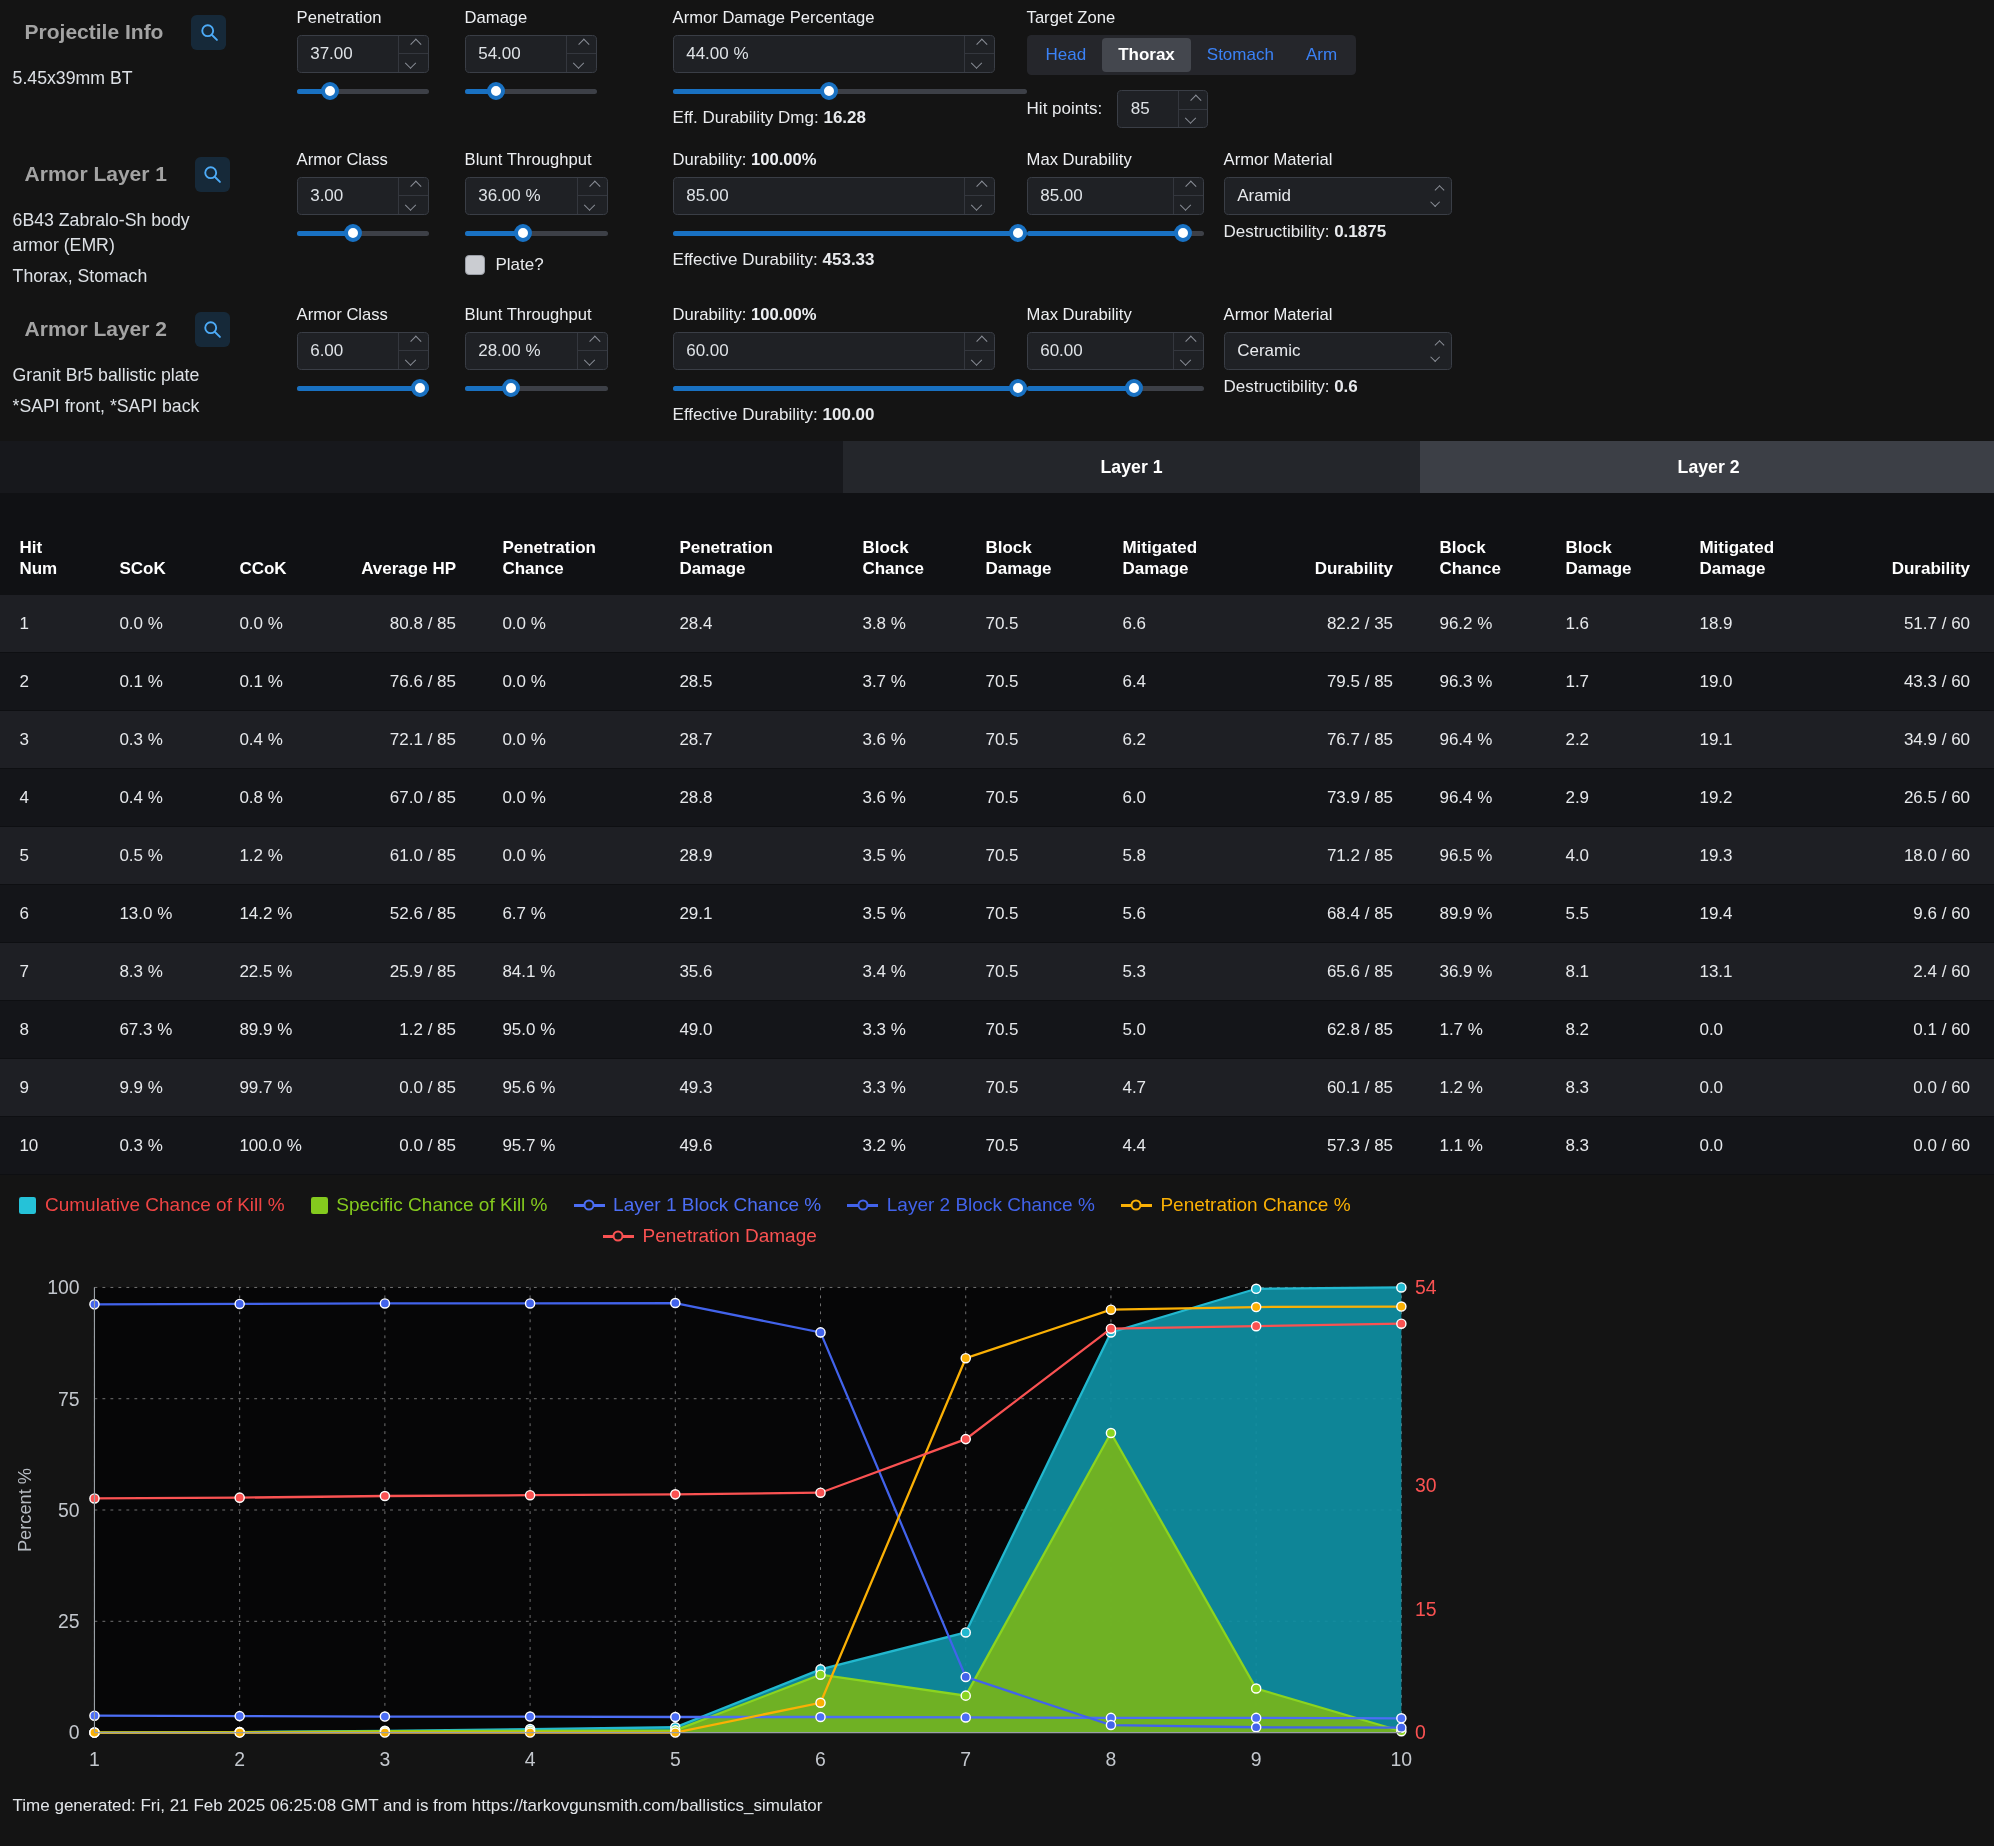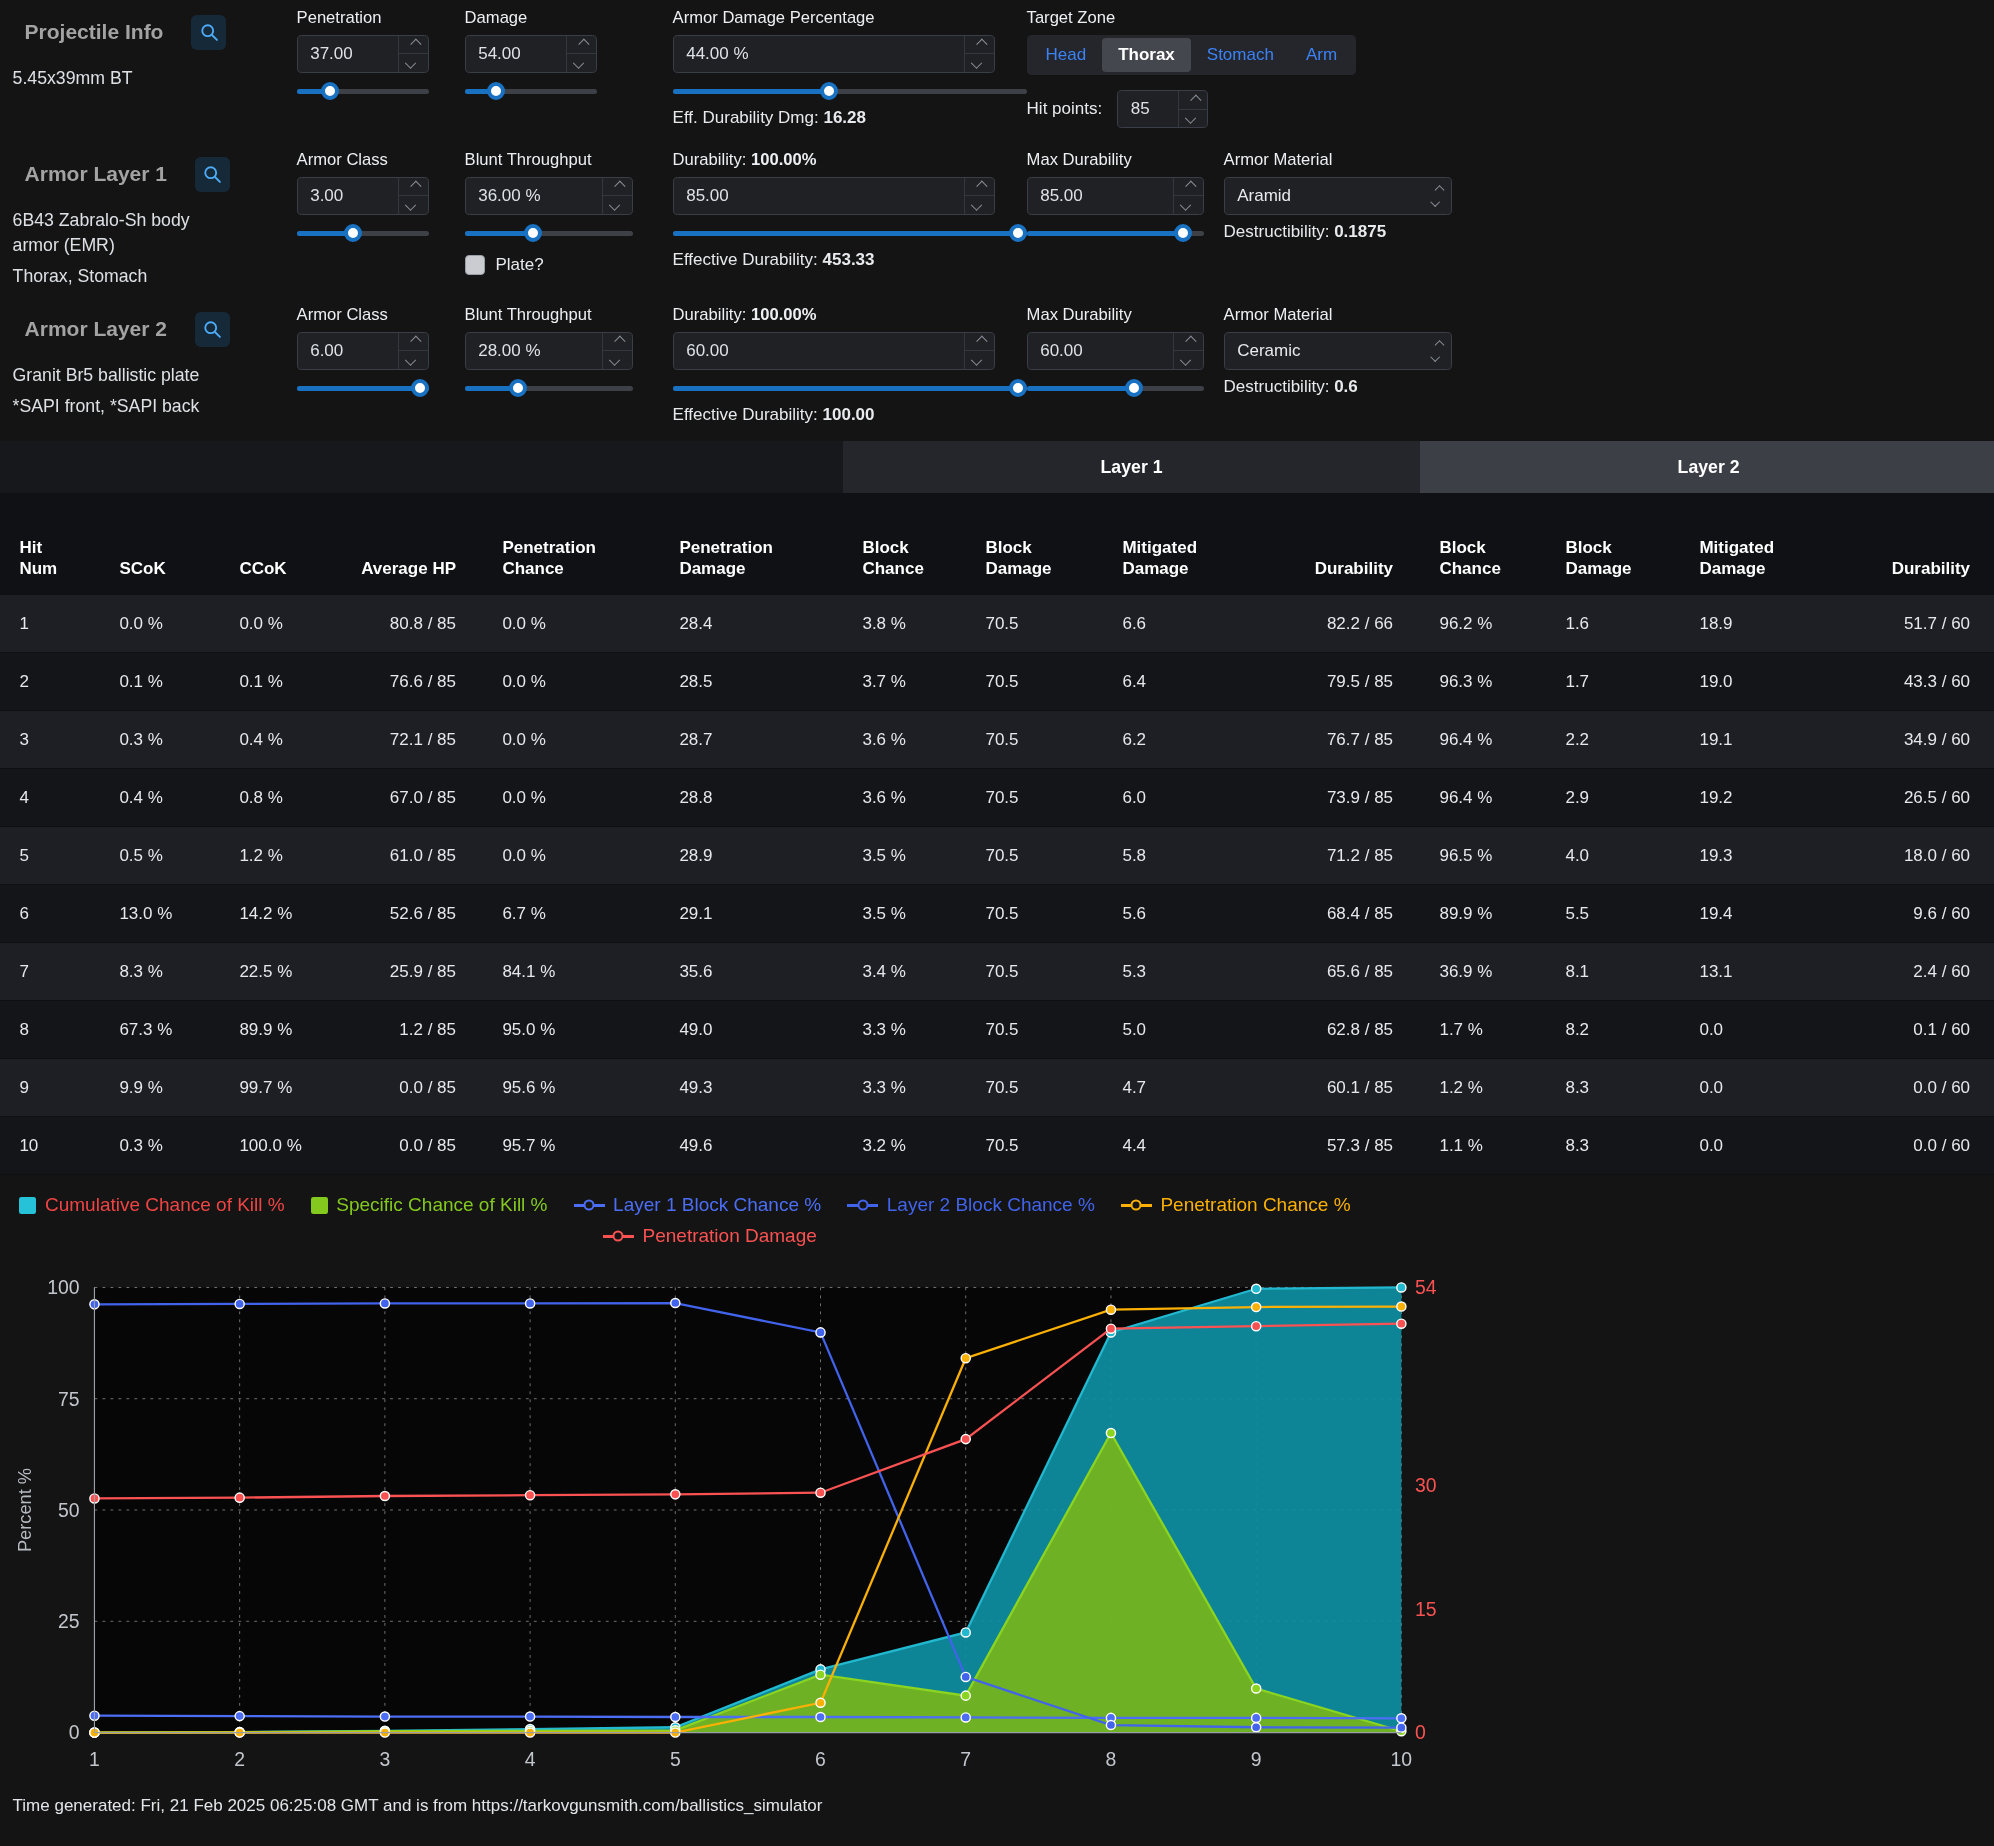--- a/index.html
+++ b/index.html
@@ -23,21 +23,21 @@
   .search-btn{width:35px;height:35px;border-radius:5.7px;border:none;cursor:pointer;
     background:rgba(34,139,230,0.18);display:flex;align-items:center;justify-content:center;flex:0 0 auto;}
   .ccol{flex:0 0 auto;}
   .c1{width:168px;} .c2{width:208px;} .c3{width:354px;} .c4{width:197px;} .c5{width:245px;}
   .cwide{width:400px;}
   label.ctl{display:block;font-size:16.6px;color:#edeff2;margin-bottom:6.8px;white-space:nowrap;}
   label.ctl b{font-weight:700;}
   .num-input{position:relative;height:38px;background:#1f2125;border:1.1px solid #3a3e46;border-radius:4.6px;
     display:flex;align-items:center;padding:0 32px 0 12.6px;color:#dee2e6;box-sizing:border-box;cursor:text;}
   .num-input .val{font-size:17px;white-space:nowrap;}
-  .w232{width:132px;} .w250{width:168px;} .w565{width:322px;} .w310{width:177px;} .w160{width:91px;} .w400{width:228px;}
+  .w232{width:132px;} .w250{width:143px;} .w565{width:322px;} .w310{width:177px;} .w160{width:91px;} .w400{width:228px;}
   .steppers{position:absolute;right:0;top:0;bottom:0;width:28.5px;border-left:0.9px solid #34373e;
     display:flex;flex-direction:column;}
   .step{flex:1;display:flex;align-items:center;justify-content:center;cursor:pointer;}
   .step + .step{border-top:0.9px solid #34373e;}
   .chev{width:7.4px;height:7.4px;border-left:1.7px solid #8b8f98;border-bottom:1.7px solid #8b8f98;display:block;}
   .chev.up{transform:rotate(135deg) translate(-1.7px,-1.7px);}
   .chev.down{transform:rotate(-45deg) translate(-1.7px,-1.7px);}
   
   .slider{position:relative;height:19.4px;margin-top:9px;cursor:pointer;}
   .track{position:absolute;left:0;right:0;top:7.4px;height:5.1px;border-radius:2.9px;background:#3d4047;}
@@ -490,21 +490,21 @@
       <tr>
         <td>1</td>
         <td>0.0 %</td>
         <td>0.0 %</td>
         <td class="r">80.8 / 85</td>
         <td>0.0 %</td>
         <td>28.4</td>
         <td>3.8 %</td>
         <td>70.5</td>
         <td>6.6</td>
-        <td class="r">82.2 / 66</td>
+        <td class="r">82.2 / 35</td>
         <td>96.2 %</td>
         <td>1.6</td>
         <td>18.9</td>
         <td class="r">51.7 / 60</td>
       </tr>
       <tr>
         <td>2</td>
         <td>0.1 %</td>
         <td>0.1 %</td>
         <td class="r">76.6 / 85</td>

